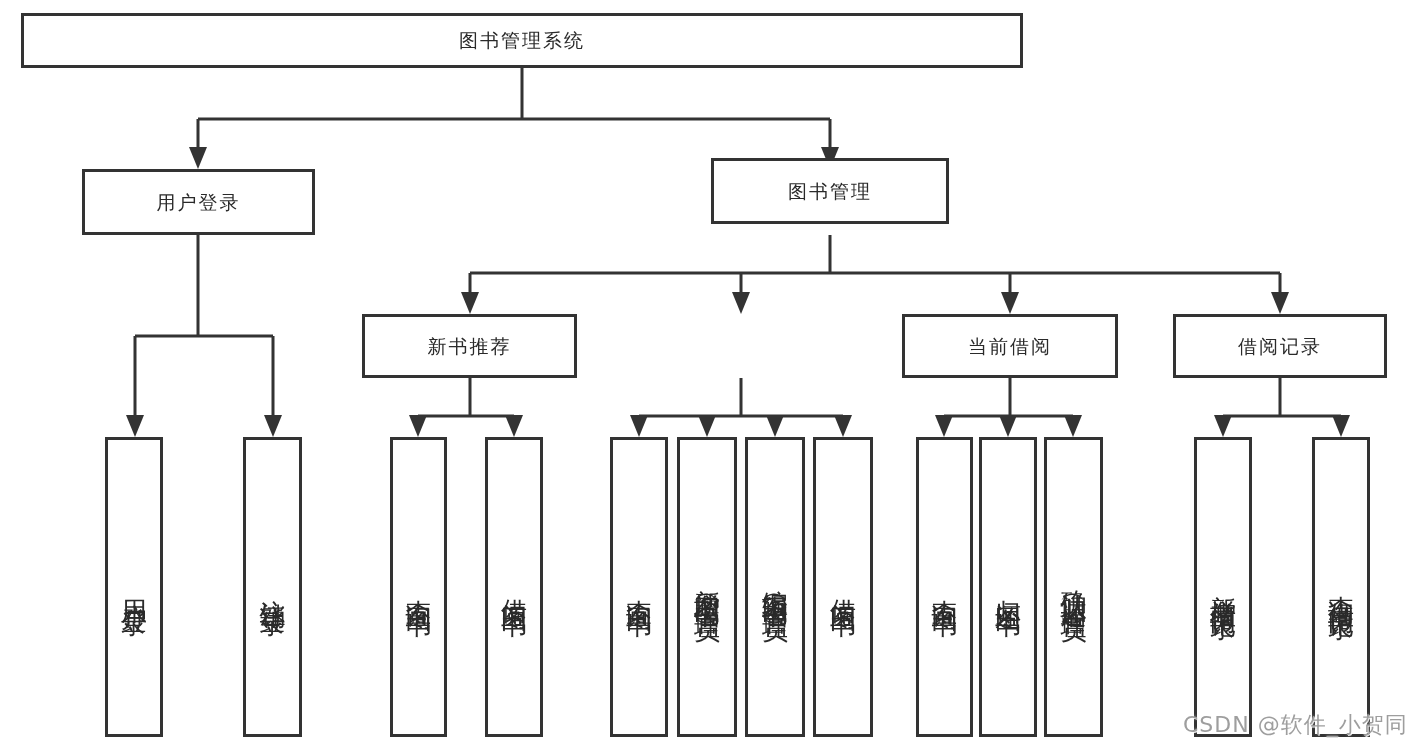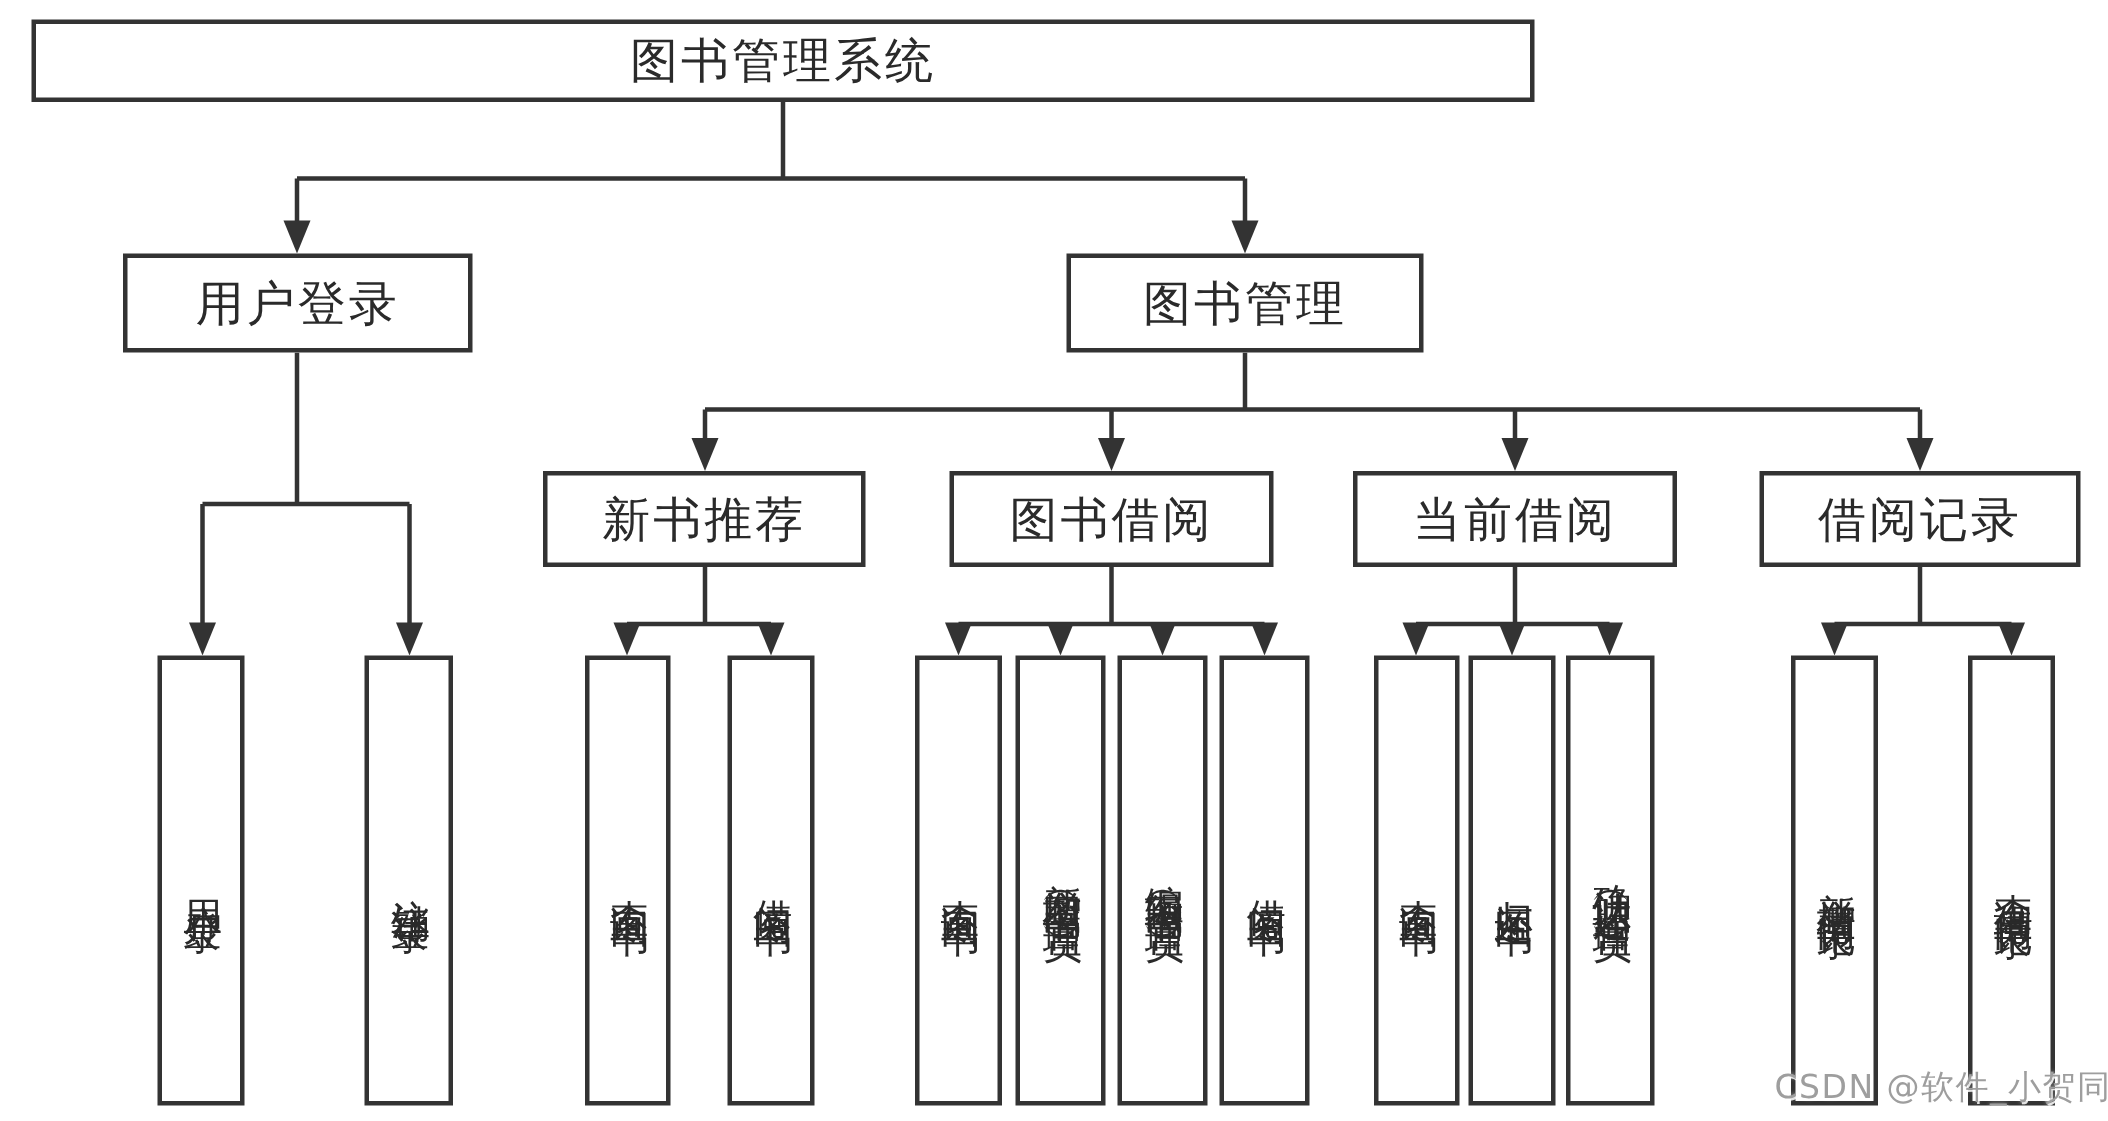--- a/index.html
+++ b/index.html
@@ -33,21 +33,21 @@
   }
   .node{
     position:absolute;
     box-sizing:border-box;
     border:3px solid var(--line-color);
     background:#ffffff;
     color:var(--text-color);
     display:flex;
     align-items:center;
     justify-content:center;
-    font-size:32px;
+    font-size:19px;
     letter-spacing:2px;
     text-align:center;
     line-height:1.2;
   }
   .node.vert{
     writing-mode:vertical-rl;
     text-orientation:upright;
     letter-spacing:4px;
     font-size:26px;
     padding:6px 0;
@@ -115,24 +115,23 @@
     <g>
       <path d="M1280 378 V416 M1223 416 H1341"></path>
       <polygon points="1223,437 1214,415 1232,415"></polygon>
       <polygon points="1341,437 1332,415 1350,415"></polygon>
     </g>
   </svg>
 
   <div class="node" style="left:21px;top:13px;width:1002px;height:55px;">图书管理系统</div>
 
   <div class="node" style="left:82px;top:169px;width:233px;height:66px;">用户登录</div>
-  <div class="node" style="left:711px;top:169px;width:238px;height:66px;">图书管理</div>
+  <div class="node" style="left:711px;top:158px;width:238px;height:66px;">图书管理</div>
 
   <div class="node" style="left:362px;top:314px;width:215px;height:64px;">新书推荐</div>
-  <div class="node" style="left:633px;top:314px;width:216px;height:64px;">图书借阅</div>
   <div class="node" style="left:1173px;top:314px;width:214px;height:64px;">借阅记录</div>
   <div class="node" style="left:902px;top:314px;width:216px;height:64px;">当前借阅</div>
 
   <div class="node vert" style="left:105px;top:437px;width:58px;height:300px;">用户登录</div>
   <div class="node vert" style="left:243px;top:437px;width:59px;height:300px;">注销登录</div>
 
   <div class="node vert" style="left:390px;top:437px;width:57px;height:300px;">查询图书</div>
   <div class="node vert" style="left:485px;top:437px;width:58px;height:300px;">借阅图书</div>
 
   <div class="node vert" style="left:610px;top:437px;width:58px;height:300px;">查询图书</div>

